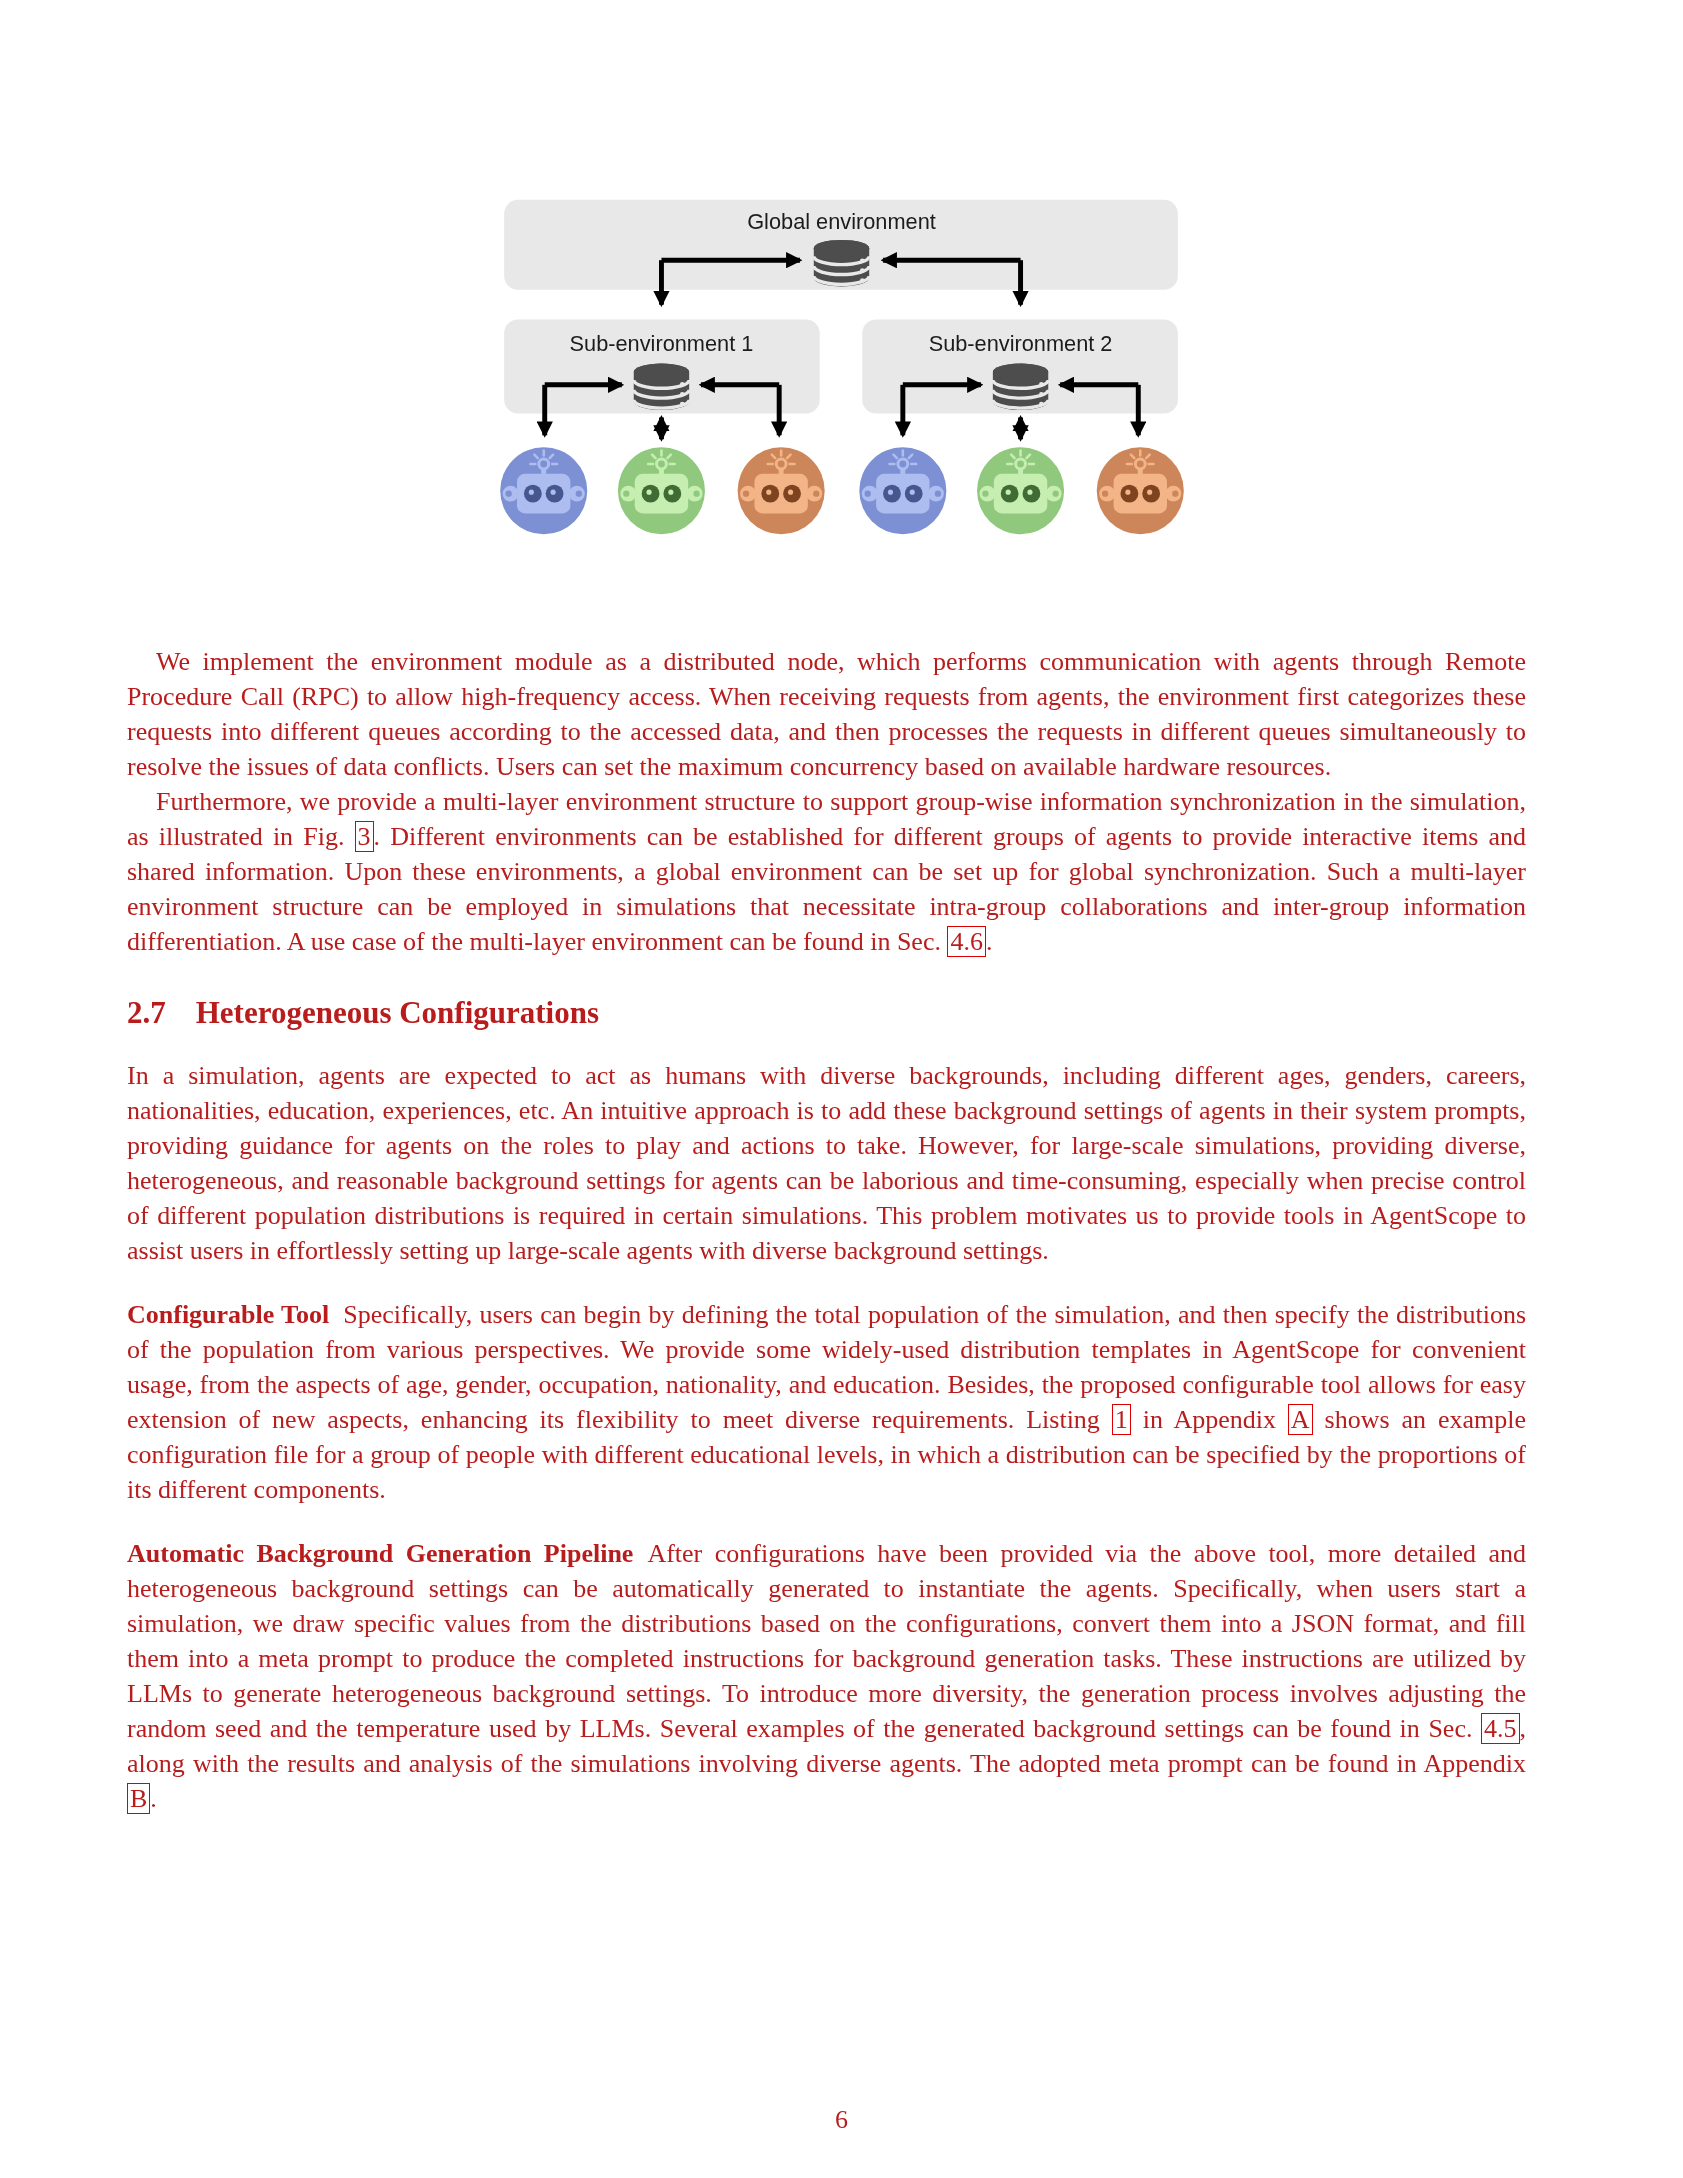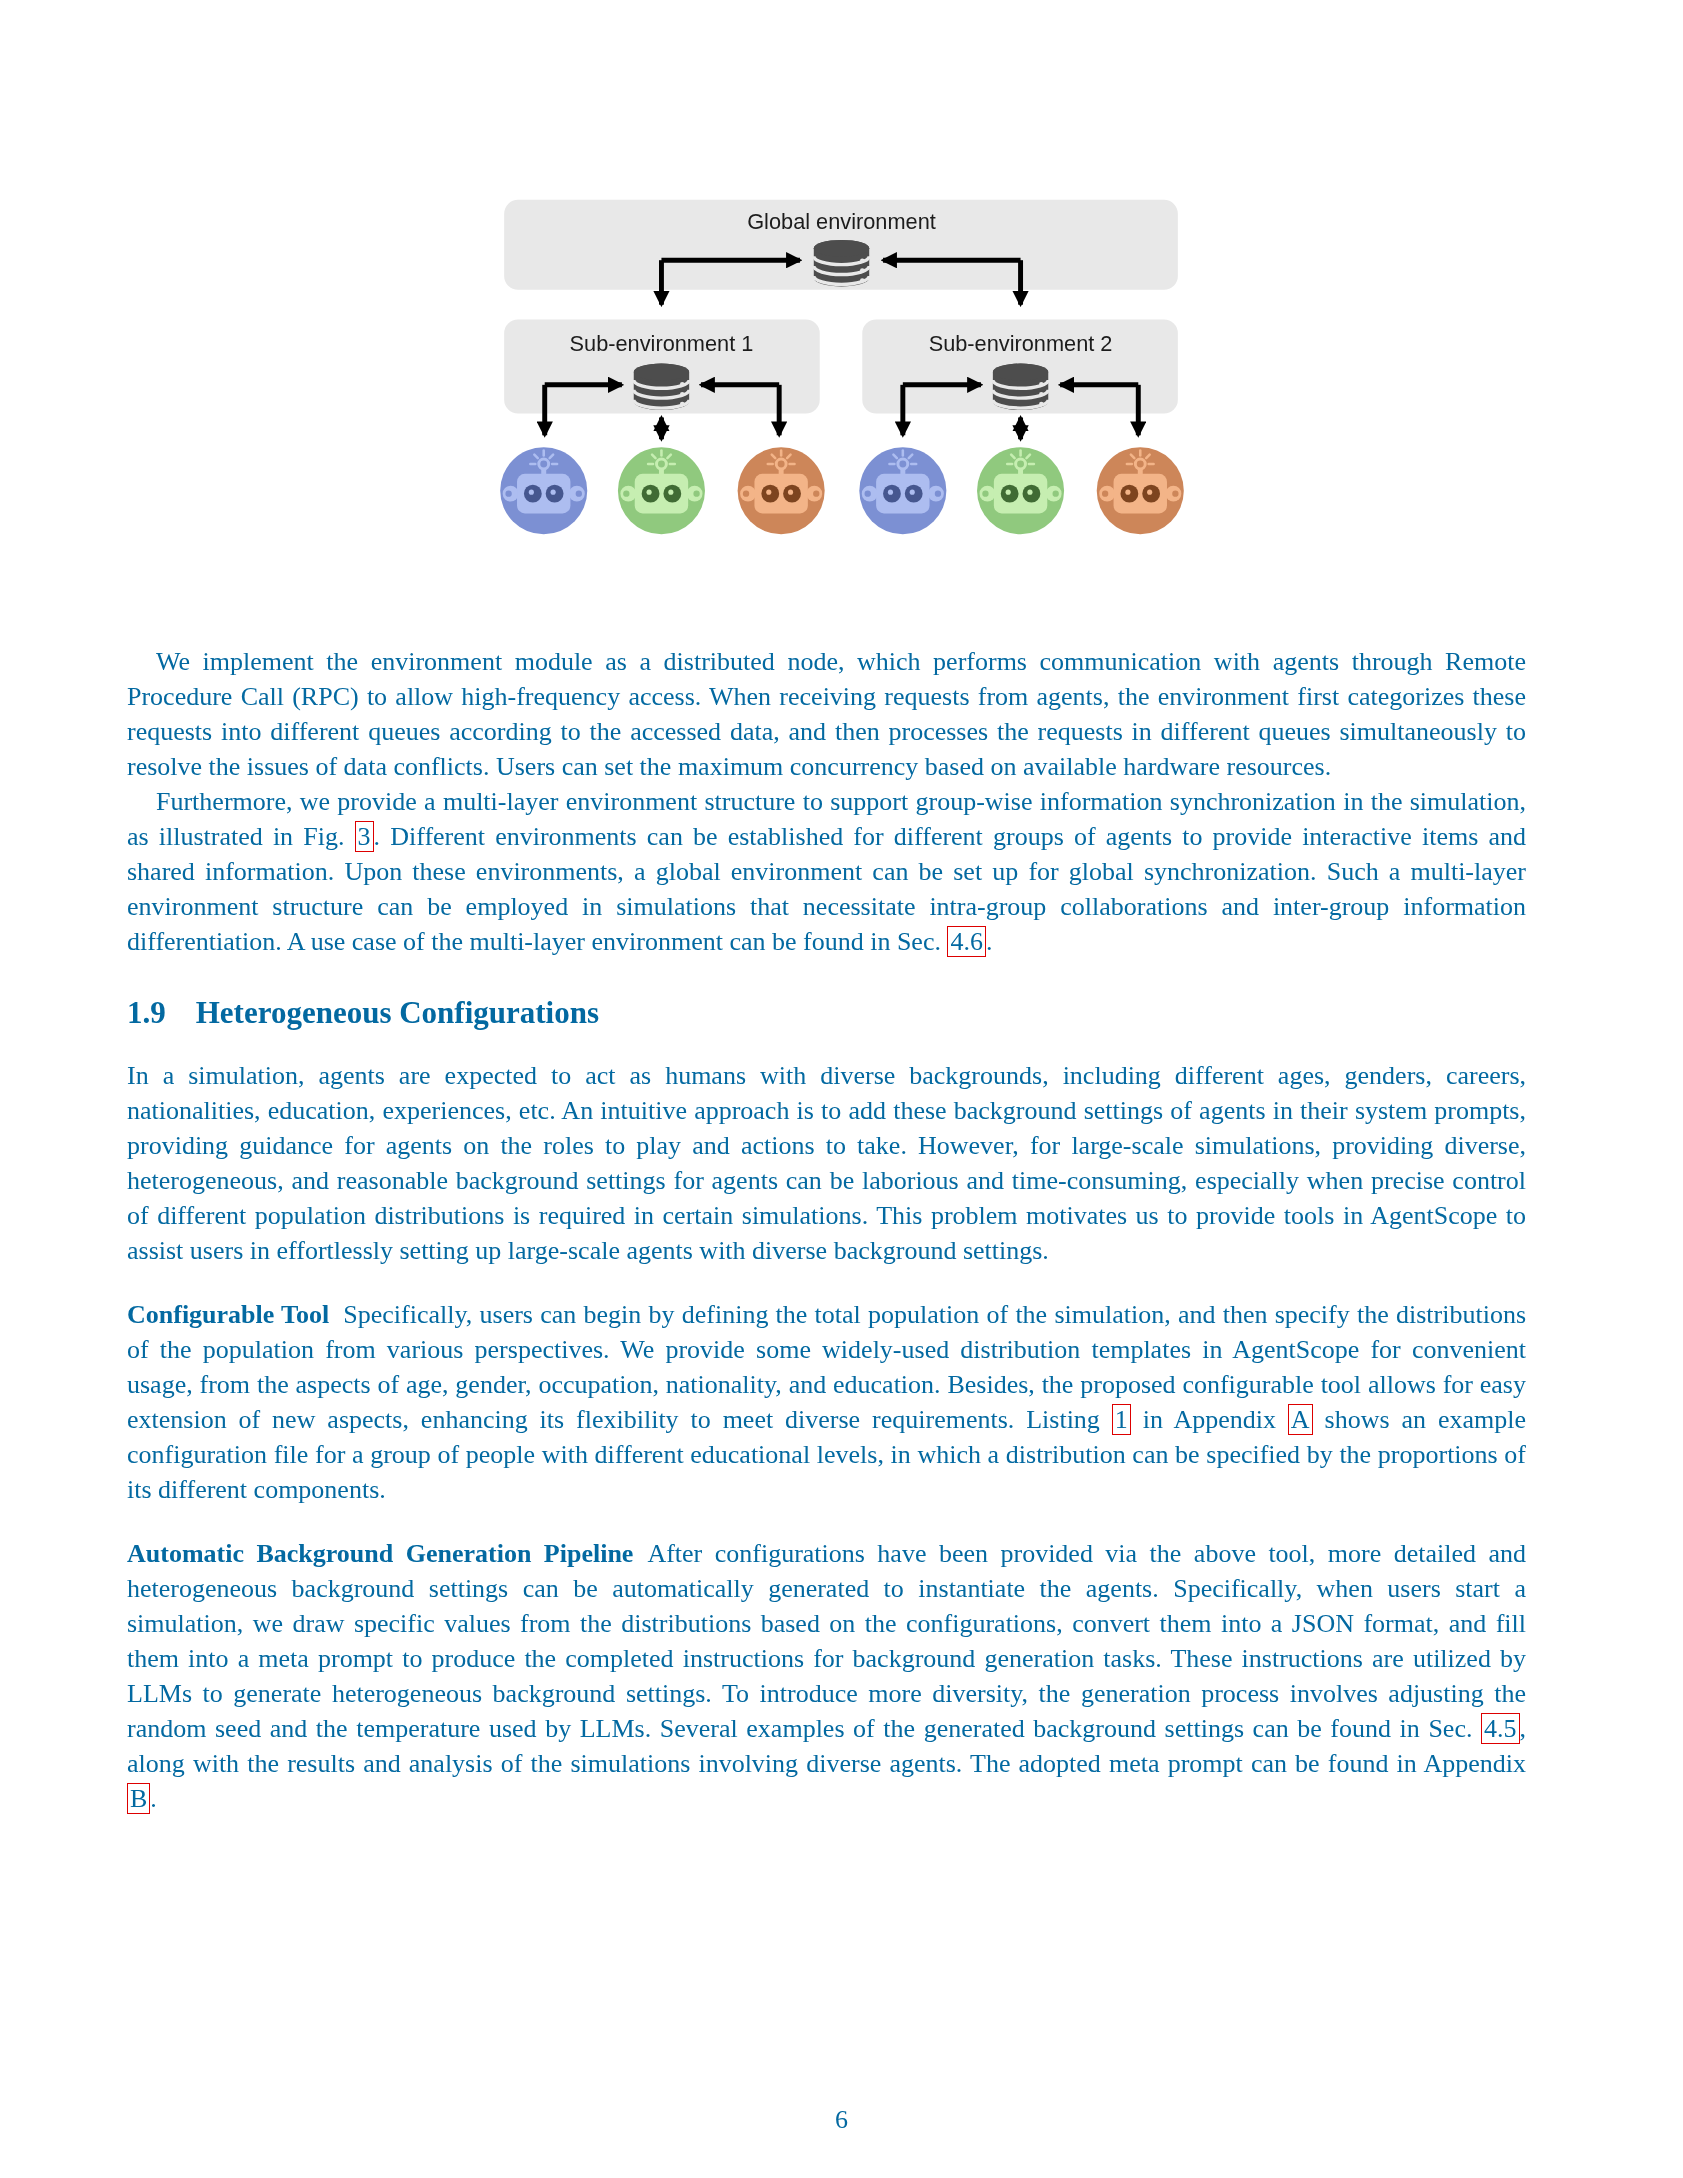--- a/index.html
+++ b/index.html
@@ -1,17 +1,17 @@
 <!DOCTYPE html>
 <html><head>
 <meta charset="utf-8">
 <style>
   html,body{margin:0;padding:0;background:#ffffff;}
   .page{position:relative;width:1683px;height:2178px;background:#ffffff;overflow:hidden;
-        font-family:"Liberation Serif",serif;color:#0369a1;}
+        font-family:"Liberation Serif",serif;color:#b91c1c;}
   
   .fig-svg{position:absolute;left:0;top:0;}
   .envbox{fill:#e8e8e8;}
   .figlabel{font-family:"Liberation Sans",sans-serif;font-size:22px;fill:#1c1c1c;text-anchor:middle;}
   .arrow{stroke:#000;stroke-width:5;fill:none;}
   .dk{fill:var(--dk,#333);}
   .hole{fill:var(--bg,#888);}
   .agent-blue  {color:#adbdf0;--dk:#46578f;--bg:#7c90d3;}
   .agent-green {color:#c6eeb1;--dk:#406b34;--bg:#90c97e;}
   .agent-orange{color:#f3b488;--dk:#7d441f;--bg:#cd8659;}
@@ -139,21 +139,21 @@
 
     <p class="indent">
       <span>We implement the environment module as a distributed node, which performs communication with agents through Remote Procedure Call (RPC) to allow high-frequency access. When receiving requests from agents, the environment first categorizes these requests into different queues according to the accessed data, and then processes the requests in different queues simultaneously to resolve the issues of data conflicts. Users can set the maximum concurrency based on available hardware resources.</span>
     </p>
 
     <p class="indent">
       <span>Furthermore, we provide a multi-layer environment structure to support group-wise information synchronization in the simulation, as illustrated in Fig. </span><a class="refbox">3</a><span>. Different environments can be established for different groups of agents to provide interactive items and shared information. Upon these environments, a global environment can be set up for global synchronization. Such a multi-layer environment structure can be employed in simulations that necessitate intra-group collaborations and inter-group information differentiation. A use case of the multi-layer environment can be found in Sec. </span><a class="refbox">4.6</a><span>.</span>
     </p>
 
     <h2 class="sec">
-      <span class="secnum">1.9</span><span>Heterogeneous Configurations</span>
+      <span class="secnum">2.7</span><span>Heterogeneous Configurations</span>
     </h2>
 
     <p>
       <span>In a simulation, agents are expected to act as humans with diverse backgrounds, including different ages, genders, careers, nationalities, education, experiences, etc. An intuitive approach is to add these background settings of agents in their system prompts, providing guidance for agents on the roles to play and actions to take. However, for large-scale simulations, providing diverse, heterogeneous, and reasonable background settings for agents can be laborious and time-consuming, especially when precise control of different population distributions is required in certain simulations. This problem motivates us to provide tools in AgentScope to assist users in effortlessly setting up large-scale agents with diverse background settings.</span>
     </p>
 
     <p class="gap-top">
       <span class="runin">Configurable Tool</span><span>Specifically, users can begin by defining the total population of the simulation, and then specify the distributions of the population from various perspectives. We provide some widely-used distribution templates in AgentScope for convenient usage, from the aspects of age, gender, occupation, nationality, and education. Besides, the proposed configurable tool allows for easy extension of new aspects, enhancing its flexibility to meet diverse requirements. Listing </span><a class="refbox">1</a><span> in Appendix </span><a class="refbox">A</a><span> shows an example configuration file for a group of people with different educational levels, in which a distribution can be specified by the proportions of its different components.</span>
     </p>
 

